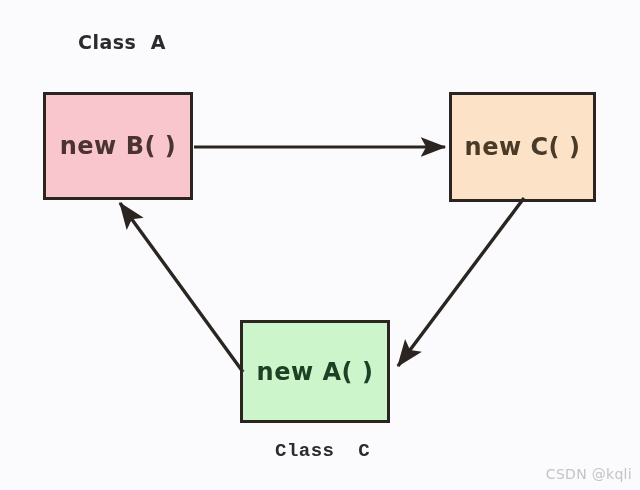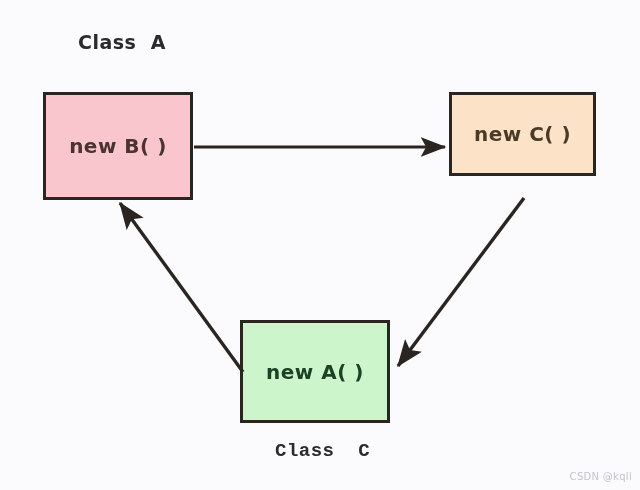--- a/index.html
+++ b/index.html
@@ -27,38 +27,38 @@
   .node-box {
     position: absolute;
     box-sizing: border-box;
     border: 3px solid #2b2522;
     display: flex;
     align-items: center;
     justify-content: center;
   }
   .node-text {
     font-family: "DejaVu Sans", sans-serif;
-    font-size: 20px;
+    font-size: 24px;
     font-weight: 700;
     letter-spacing: 0.5px;
     white-space: pre;
   }
   #box-a {
     left: 43px;
     top: 92px;
     width: 150px;
     height: 108px;
     background: #f9c6cd;
   }
   #box-a .node-text { color: #4a3330; }
   #box-b {
     left: 449px;
     top: 92px;
     width: 147px;
-    height: 84px;
+    height: 110px;
     background: #fce3c8;
   }
   #box-b .node-text { color: #4a3a28; }
   #box-c {
     left: 240px;
     top: 320px;
     width: 150px;
     height: 103px;
     background: #ccf5cc;
   }
@@ -73,21 +73,21 @@
     left: 0;
     top: 0;
     width: 640px;
     height: 490px;
   }
   #watermark {
     position: absolute;
     right: 8px;
     bottom: 8px;
     font-family: "DejaVu Sans", sans-serif;
-    font-size: 10px;
+    font-size: 14px;
     color: #c3c3ca;
     letter-spacing: 0.3px;
     white-space: pre;
   }
 </style>
 </head>
 <body>
 
 <div id="canvas">
 

